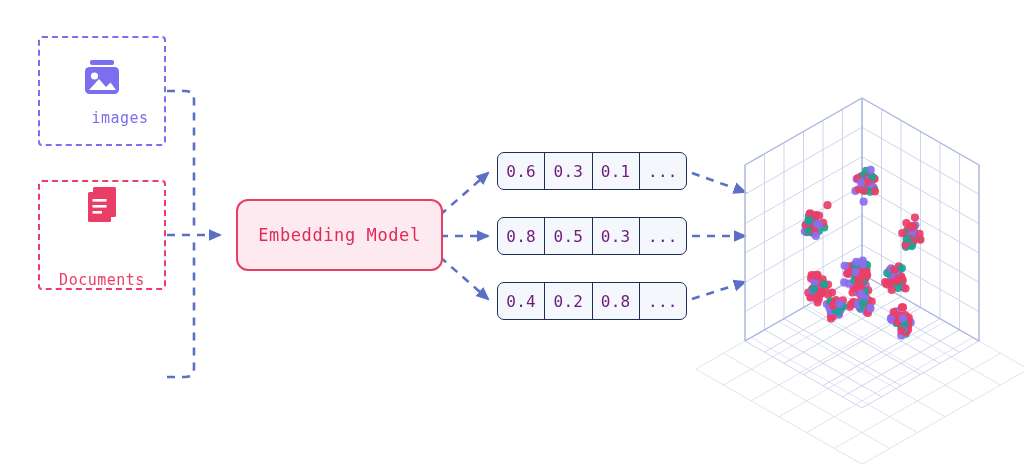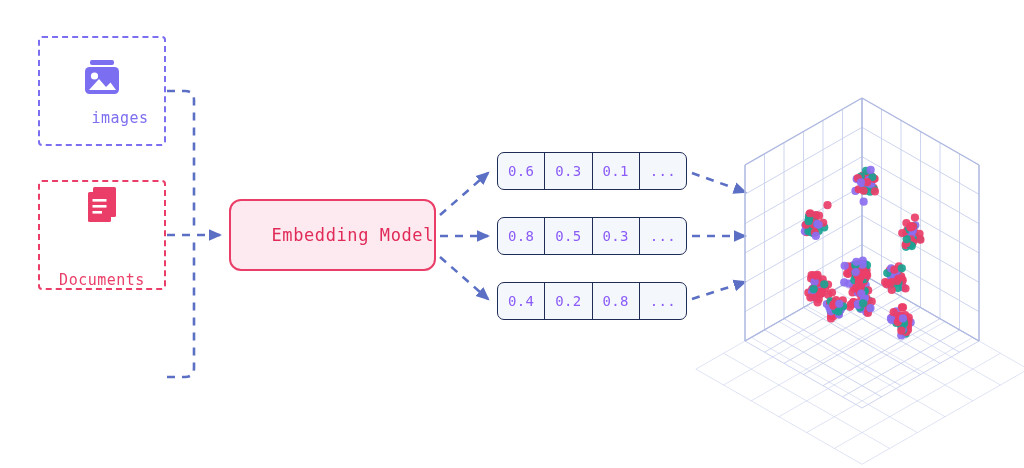--- a/index.html
+++ b/index.html
@@ -47,31 +47,31 @@
 
   .icon-wrap {
     width: 52px;
     height: 46px;
     display: block;
   }
 
   
   .model-box {
     position: absolute;
-    left: 229px;
+    left: 236px;
     top: 199px;
     width: 207px;
     height: 72px;
     background: #fdeaf0;
     border: 2.2px solid #ea3e68;
     border-radius: 12px;
     box-sizing: border-box;
     display: flex;
     align-items: center;
-    justify-content: flex-end;
+    justify-content: center;
   }
   .model-label {
     color: #e02a57;
     font-size: 17px;
     letter-spacing: 0.6px;
   }
 
   
   .vec {
     position: absolute;
@@ -87,22 +87,22 @@
   }
   .vec.v0 { top: 152px; }
   .vec.v1 { top: 217px; }
   .vec.v2 { top: 282px; }
 
   .vec-cell {
     flex: 1 1 0;
     display: flex;
     align-items: center;
     justify-content: center;
-    font-size: 14px;
-    color: #8b5cf6;
+    font-size: 16px;
+    color: #701a75;
     border-right: 1.6px solid #1f2d56;
     box-sizing: border-box;
     letter-spacing: 0.3px;
   }
   .vec-cell:last-child { border-right: none; }
 
   .vec-caption {
     position: absolute;
     left: 497px;
     top: 346px;

